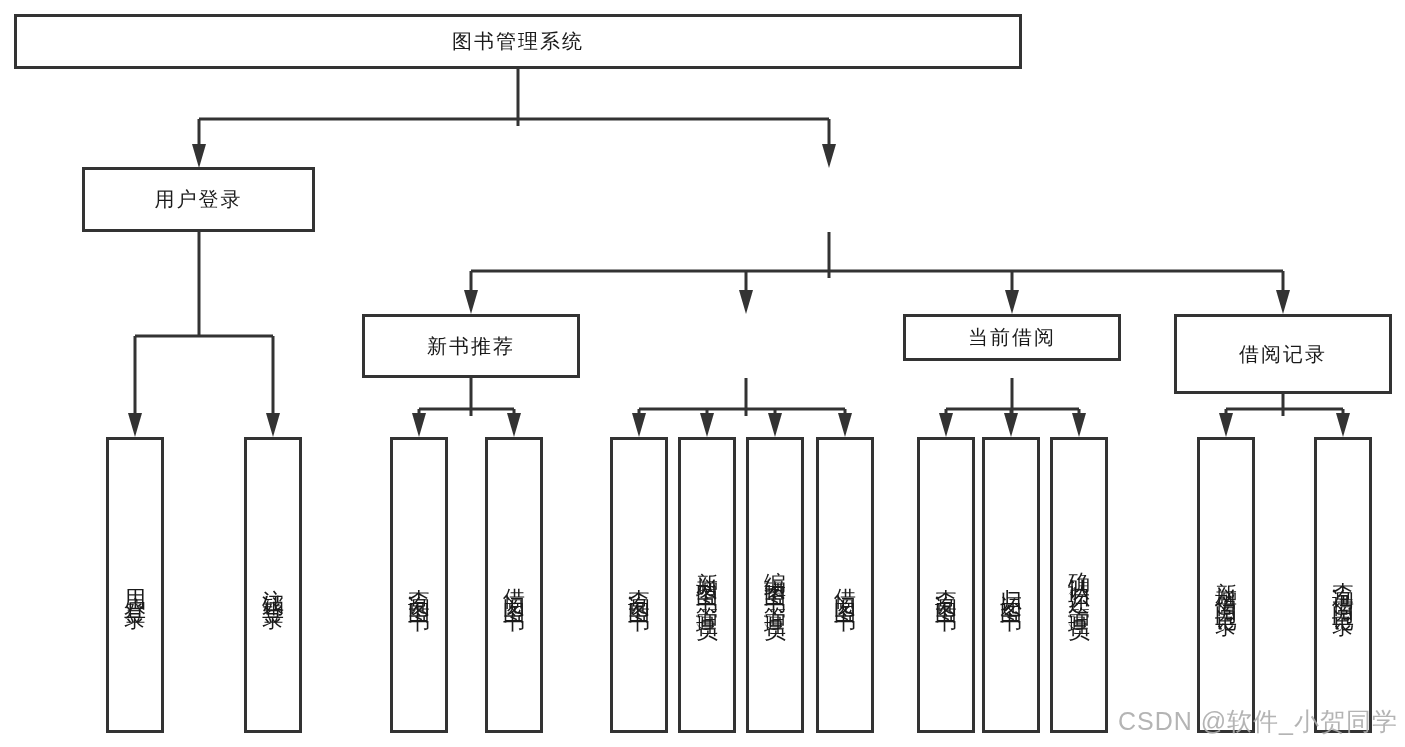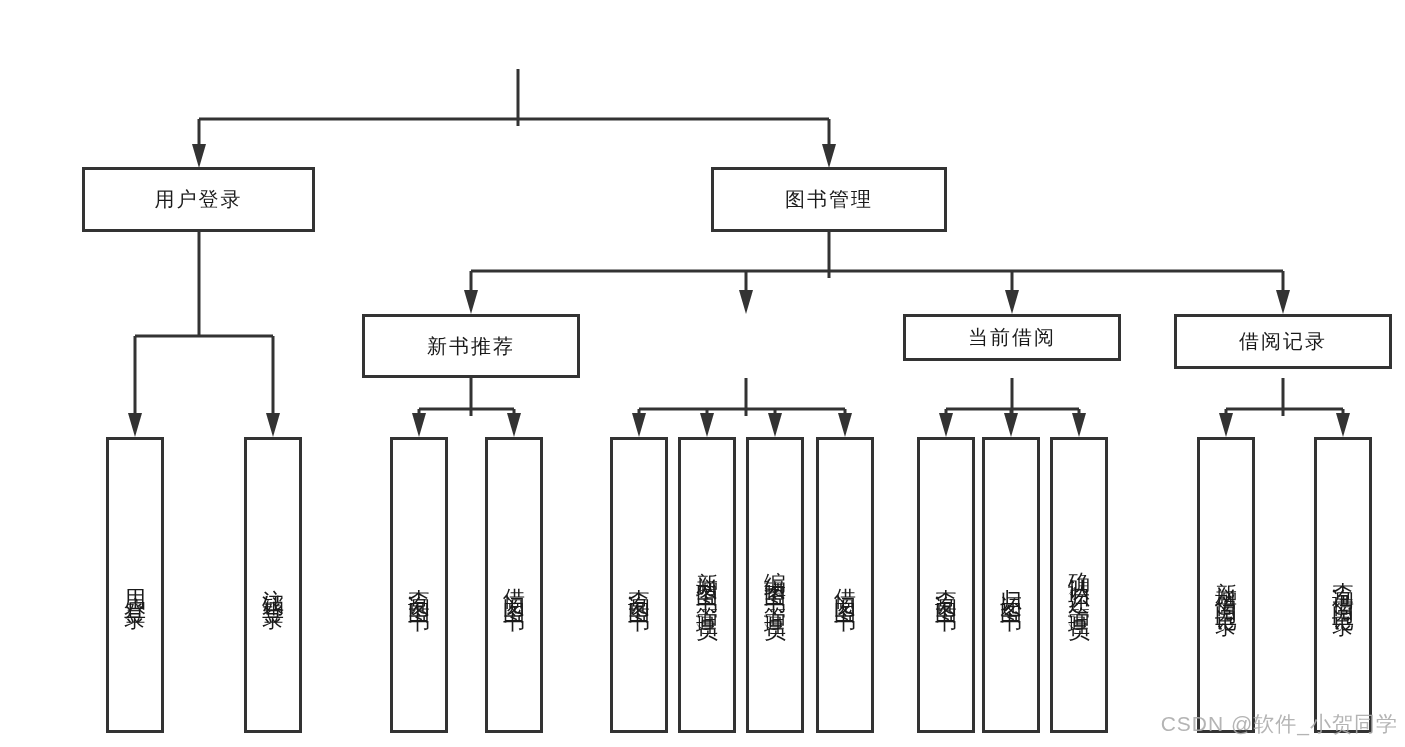--- a/index.html
+++ b/index.html
@@ -49,21 +49,21 @@
     text-orientation: mixed;
     font-size: 22px;
     letter-spacing: 7px;
     line-height: 1.1;
     white-space: nowrap;
   }
   .watermark {
     position: absolute;
     right: 7px;
     bottom: 9px;
-    font-size: 21px;
+    font-size: 25px;
     letter-spacing: 1px;
     color: rgba(172, 172, 172, 0.9);
     white-space: nowrap;
     z-index: 5;
   }
 </style>
 </head>
 <body>
 
 <div class="canvas">
@@ -137,35 +137,35 @@
     <g>
       <line x1="1283" y1="378" x2="1283" y2="416"></line>
       <line x1="1226" y1="409" x2="1343" y2="409"></line>
       <line x1="1226" y1="409" x2="1226" y2="417"></line>
       <line x1="1343" y1="409" x2="1343" y2="417"></line>
       <polygon points="1219,413 1233,413 1226,437"></polygon>
       <polygon points="1336,413 1350,413 1343,437"></polygon>
     </g>
   </svg>
 
+  <div class="node hbox" style="left:14px;top:14px;width:1008px;height:55px;">
+    <span>图书管理系统</span>
+  </div>
 
   <div class="node hbox" style="left:82px;top:167px;width:233px;height:65px;">
     <span>用户登录</span>
   </div>
-  <div class="node hbox" style="left:711px;top:167px;width:236px;height:65px;">
-    <span>图书管理</span>
-  </div>
 
   <div class="node hbox" style="left:362px;top:314px;width:218px;height:64px;">
     <span>新书推荐</span>
   </div>
   <div class="node hbox" style="left:903px;top:314px;width:218px;height:47px;">
     <span>当前借阅</span>
   </div>
-  <div class="node hbox" style="left:1174px;top:314px;width:218px;height:55px;">
+  <div class="node hbox" style="left:1174px;top:314px;width:218px;height:80px;">
     <span>借阅记录</span>
   </div>
 
   <div class="node leaf" style="left:106px;top:437px;width:58px;height:296px;">
     <span>用户登录</span>
   </div>
   <div class="node leaf" style="left:244px;top:437px;width:58px;height:296px;">
     <span>注销登录</span>
   </div>
 

